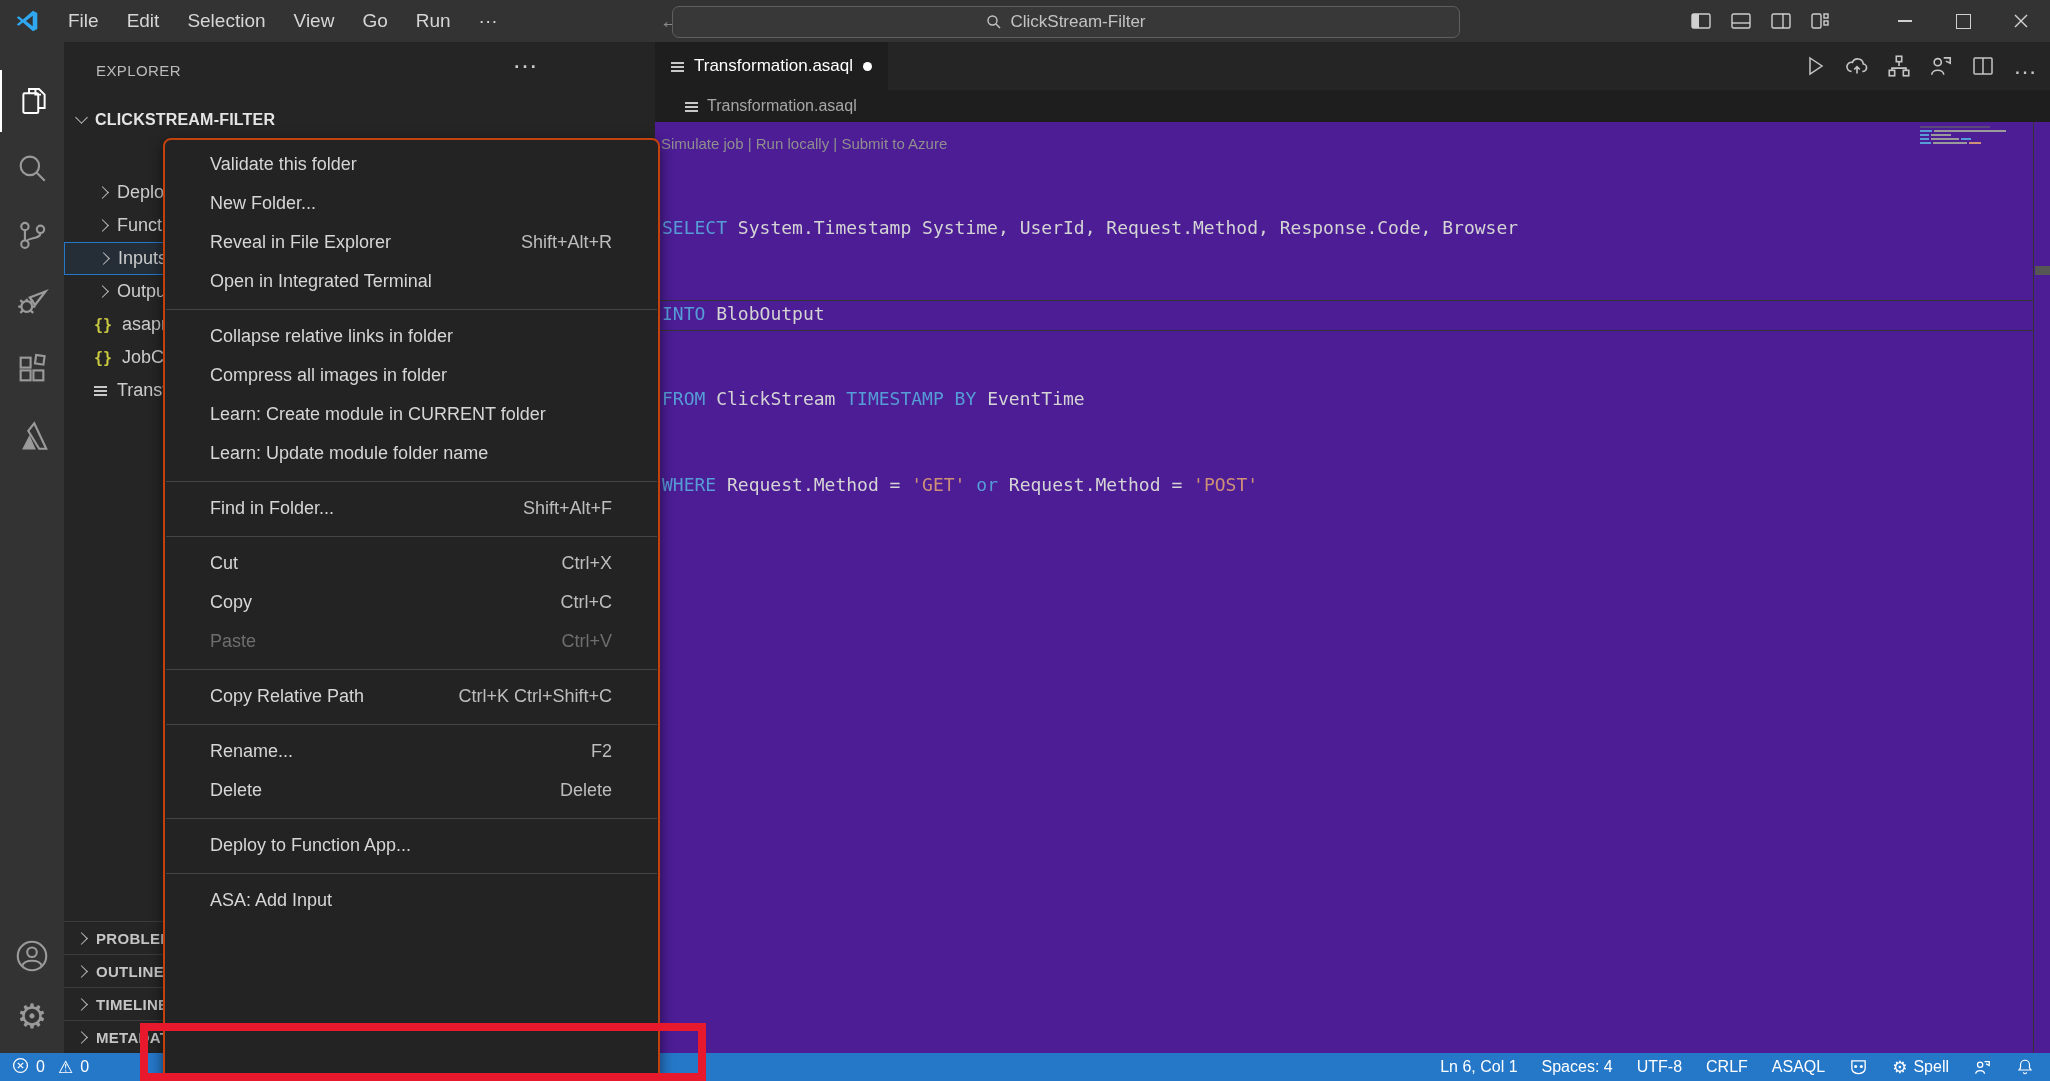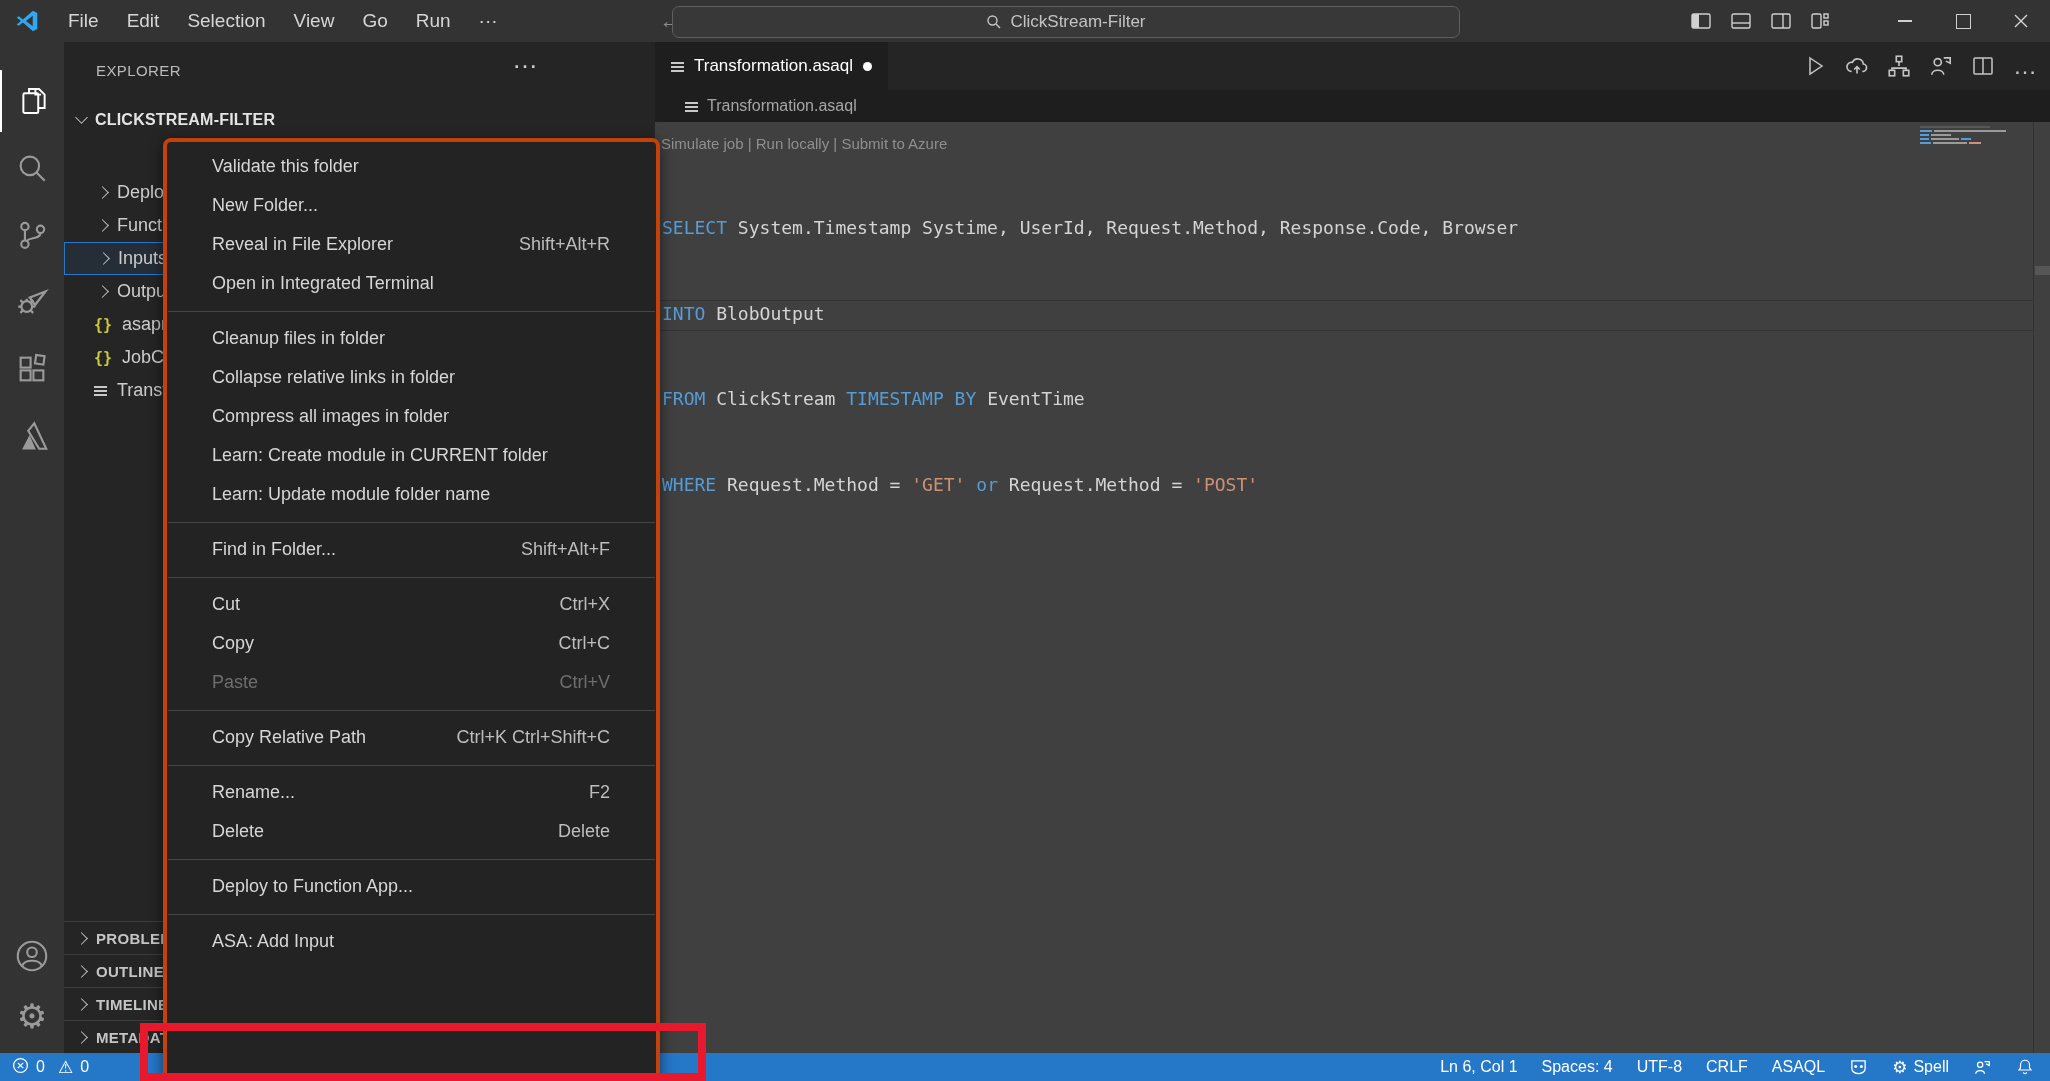--- a/index.html
+++ b/index.html
@@ -1,16 +1,16 @@
 <!DOCTYPE html>
 <html><head>
 <meta charset="utf-8">
 <style>
   html,body{margin:0;padding:0;background:#111;}
-  #stage{position:relative;width:2050px;height:1081px;background:#404040;overflow:hidden;
+  #stage{position:relative;width:2050px;height:1081px;background:#4c1d95;overflow:hidden;
          font-family:"Liberation Sans",sans-serif;color:#cccccc;-webkit-font-smoothing:antialiased;}
   .abs{position:absolute;}
 
   
   #titlebar{left:0;top:0;width:2050px;height:42px;background:#333333;display:flex;align-items:center;z-index:20;}
   #vscode-logo{margin-left:14px;width:26px;height:26px;flex:0 0 auto;}
   #menus{display:flex;margin-left:16px;gap:4px;}
   .tm{padding:4px 12px;font-size:19px;color:#d6d6d6;border-radius:5px;cursor:default;}
   #nav-arrows{display:flex;gap:16px;margin-left:150px;font-size:22px;color:#8a8a8a;}
   #searchbox{position:absolute;left:672px;top:6px;width:786px;height:30px;background:#383839;
@@ -61,21 +61,21 @@
   #code{left:662px;top:157px;font-family:"DejaVu Sans Mono",monospace;font-size:18px;line-height:28.5px;white-space:pre;z-index:3;color:#d4d4d4;}
   .kw{color:#569CD6;} .pl{color:#d4d4d4;} .str{color:#CE9178;}
   #cur-line{left:655px;top:300px;width:1378px;height:29px;border-top:1px solid #343434;border-bottom:1px solid #343434;z-index:2;}
   #minimap{left:1920px;top:126px;width:95px;height:22px;z-index:3;}
   .mm{position:absolute;left:0;height:2px;display:flex;}
   .mm span{display:inline-block;height:2px;}
   #overview-ruler{left:2033px;top:42px;width:1px;height:1011px;background:#333333;z-index:3;}
   #ruler-thumb{left:2035px;top:266px;width:15px;height:9px;background:#565656;z-index:3;}
 
   
-  #ctxmenu{left:163px;top:138px;width:497px;height:943px;background:#232324;border:4px solid #c2410c;
+  #ctxmenu{left:163px;top:138px;width:497px;height:943px;background:#232324;border:2px solid #c2410c;
            border-radius:8px 8px 0 0;box-shadow:0 4px 14px rgba(0,0,0,.55);z-index:50;box-sizing:border-box;padding-top:5px;overflow:hidden;}
   .mi{height:39px;display:flex;align-items:center;padding:0 46px 0 45px;justify-content:space-between;font-size:18px;color:#d6d6d6;}
   .mi .mi-s{color:#bdbdbd;}
   .mi.disabled{color:#6e6e6e;} .mi.disabled .mi-s{color:#6e6e6e;}
   .msep{height:16px;position:relative;}
   .msep::after{content:"";position:absolute;left:1px;right:1px;top:8px;height:1px;background:#454545;}
 
   
   #red-box{left:140px;top:1023px;width:566px;height:58px;border:8px solid #E8192D;box-sizing:border-box;z-index:100;}
 
@@ -368,24 +368,20 @@
     <div class="mi">
         <span class="mi-l">Reveal in File Explorer</span>
         <span class="mi-s">Shift+Alt+R</span>
       </div>
     <div class="mi">
         <span class="mi-l">Open in Integrated Terminal</span>
         <span class="mi-s"></span>
       </div>
     <div class="msep"></div>
     <div class="mi">
-        <span class="mi-l">Cleanup files in folder</span>
-        <span class="mi-s"></span>
-      </div>
-    <div class="mi">
         <span class="mi-l">Collapse relative links in folder</span>
         <span class="mi-s"></span>
       </div>
     <div class="mi">
         <span class="mi-l">Compress all images in folder</span>
         <span class="mi-s"></span>
       </div>
     <div class="mi">
         <span class="mi-l">Learn: Create module in CURRENT folder</span>
         <span class="mi-s"></span>

